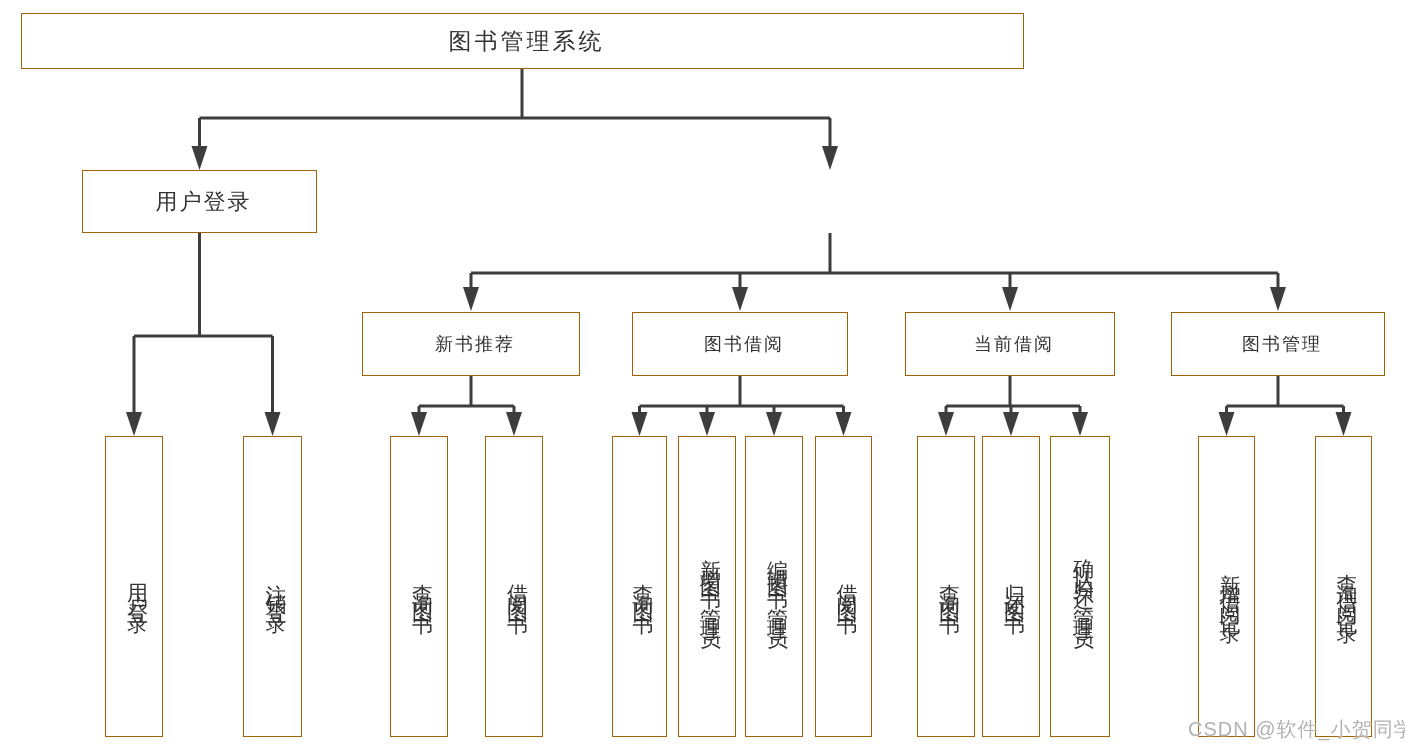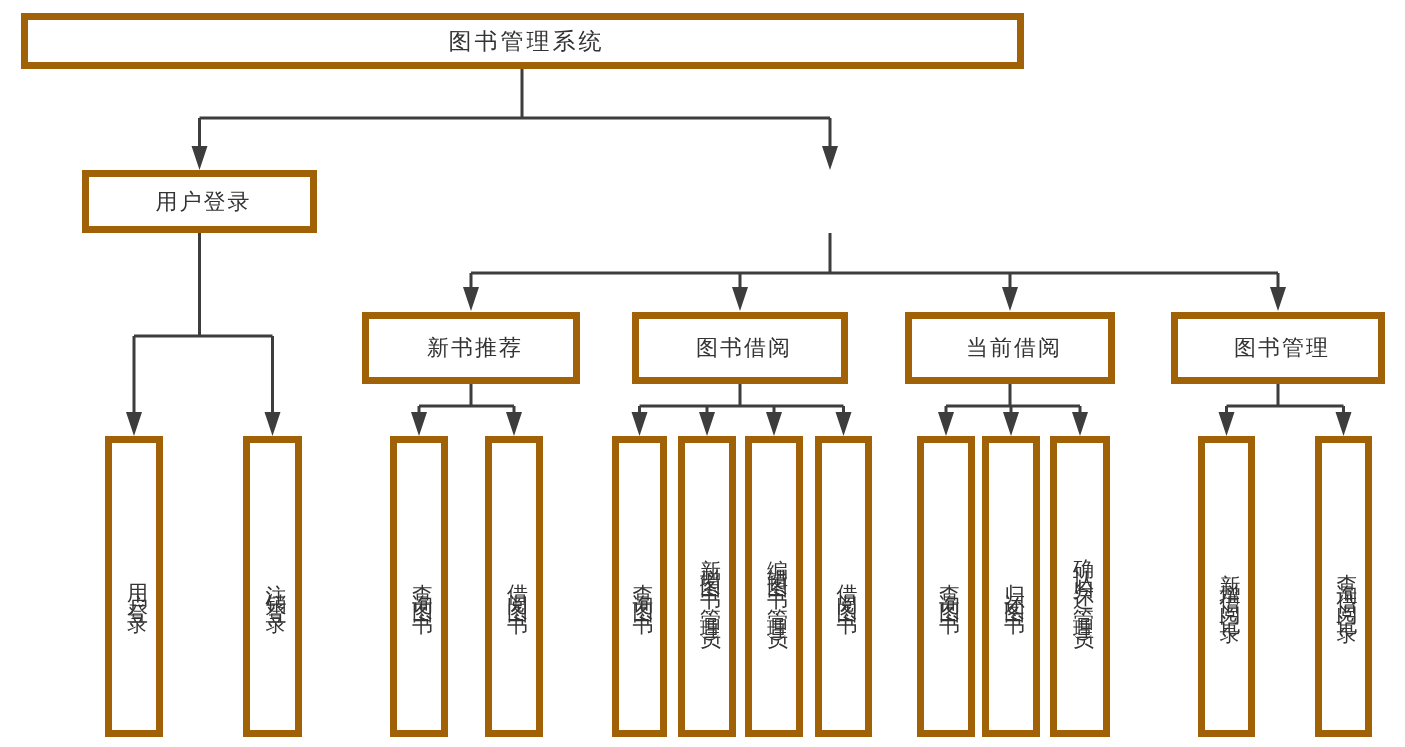--- a/index.html
+++ b/index.html
@@ -18,40 +18,40 @@
   #connectors {
     position: absolute;
     left: 0;
     top: 0;
     pointer-events: none;
   }
   .box {
     position: absolute;
     box-sizing: border-box;
     background: #ffffff;
-    border: 7px solid #a16207;
+    border: 1px solid #a16207;
     display: flex;
     align-items: center;
     justify-content: center;
     color: #333333;
     padding-left: 8px;
   }
   .root {
     left: 21px; top: 13px; width: 1003px; height: 56px;
     font-size: 23px;
     letter-spacing: 3px;
   }
   .l1 {
     top: 170px; height: 63px;
     font-size: 22px;
     letter-spacing: 2px;
   }
   .l2 {
-    top: 312px; height: 72px;
-    font-size: 22px;
+    top: 312px; height: 64px;
+    font-size: 18px;
     letter-spacing: 2px;
   }
   .leaf {
     top: 436px; height: 301px;
     font-size: 21px;
   }
   .vtext {
     writing-mode: vertical-rl;
     text-orientation: mixed;
     letter-spacing: 10px;
@@ -164,14 +164,15 @@
     <span class="vtext">确认归还（管理员）</span>
   </div>
 
   <div class="box leaf" style="left:1198px;width:57px">
     <span class="vtext">新增借阅记录</span>
   </div>
   <div class="box leaf" style="left:1315px;width:57px">
     <span class="vtext">查询借阅记录</span>
   </div>
 
+  <div class="watermark">CSDN @软件_小贺同学</div>
 
 </div>
 
 </body></html>

